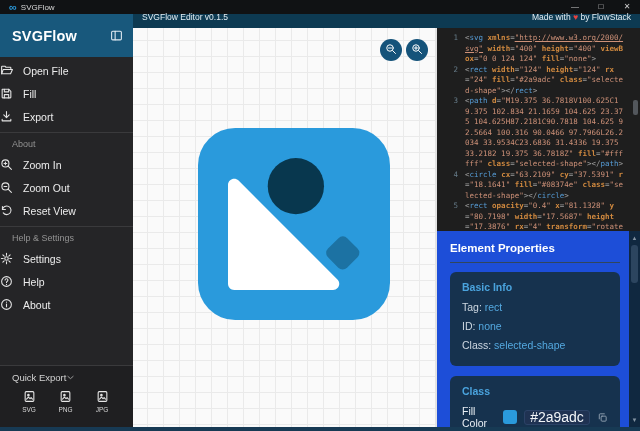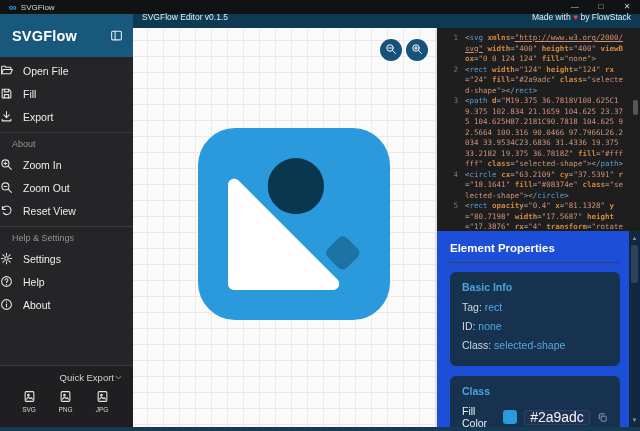--- a/index.html
+++ b/index.html
@@ -26,21 +26,21 @@
   .sb-title { color:#fff; font-weight:bold; font-size:14.5px; letter-spacing:.2px; }
   .sb-collapse { color:#dfeaf2; width:13px; height:13px; }
   .menu { flex:1; padding-top:2px; overflow:hidden; }
   .menu-item { display:flex; align-items:center; height:23px; padding-left:0; color:#ececec; font-size:10.5px; cursor:default; }
   .mi-icon { width:13px; height:13px; margin-right:10px; color:#e4e4e4; flex:none; }
   .mi-icon svg, .sb-collapse svg, .copy-btn svg, .qx-icon svg { width:100%; height:100%; display:block; }
   .menu-divider { height:1px; background:#3a3a3c; margin:4px 0 4px 0; }
   .menu-label { color:#929292; font-size:9px; padding:2px 0 4px 12px; }
 
   .quick-export { flex:none; border-top:1px solid #3a3a3c; background:#1f1f21; height:62px; padding:6px 10px 0 12px; }
-  .qx-head { display:flex; align-items:center; justify-content:flex-end; color:#d2d2d2; font-size:9.5px; }
+  .qx-head { display:flex; align-items:center; justify-content:flex-start; color:#d2d2d2; font-size:9.5px; }
   .qx-chevron { width:9px; height:9px; color:#bdbdbd; }
   .qx-chevron svg { width:100%; height:100%; display:block; }
   .qx-btns { display:flex; justify-content:space-between; padding:7px 6px 0 2px; }
   .qx-btn { display:flex; flex-direction:column; align-items:center; width:30px; }
   .qx-icon { width:13px; height:13px; color:#e6e6e6; }
   .qx-label { color:#d8d8d8; font-size:6.5px; margin-top:3px; }
 
   
   .canvas { position:absolute; left:133px; top:28px; width:304px; height:399px;
     background-color:#fafafa;

